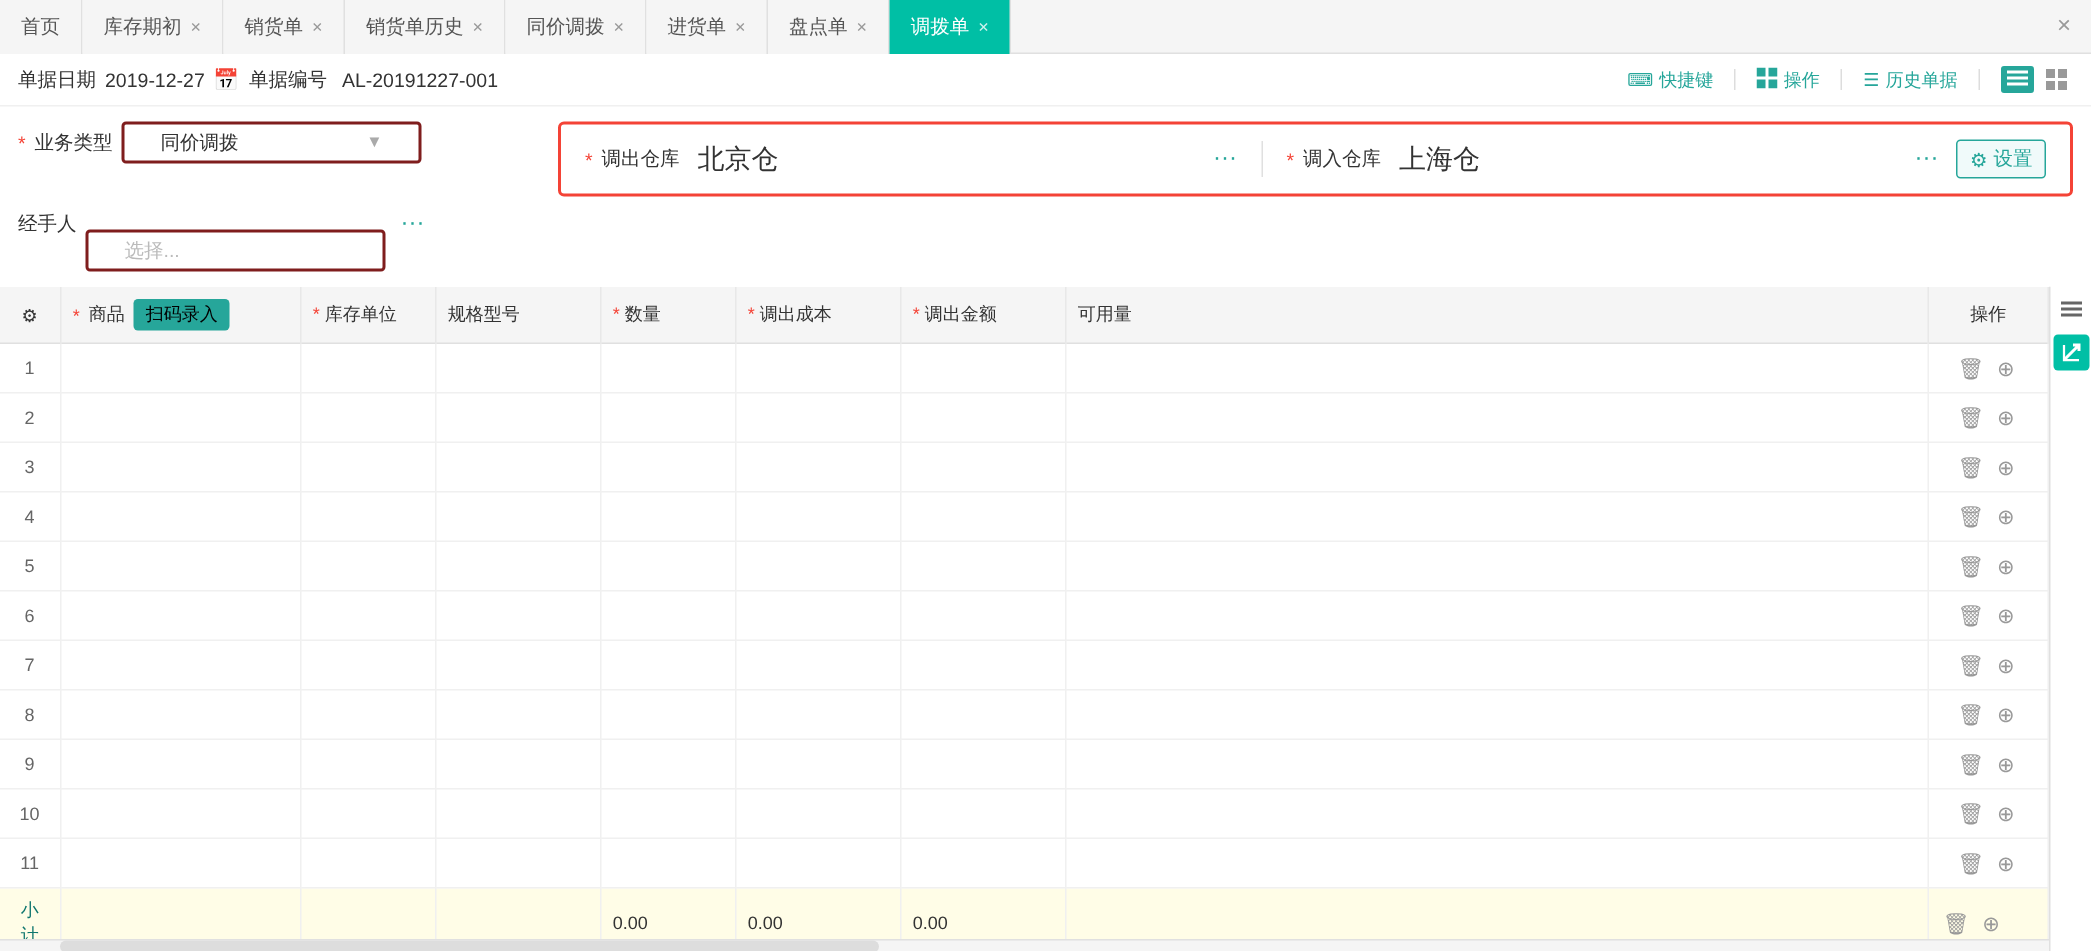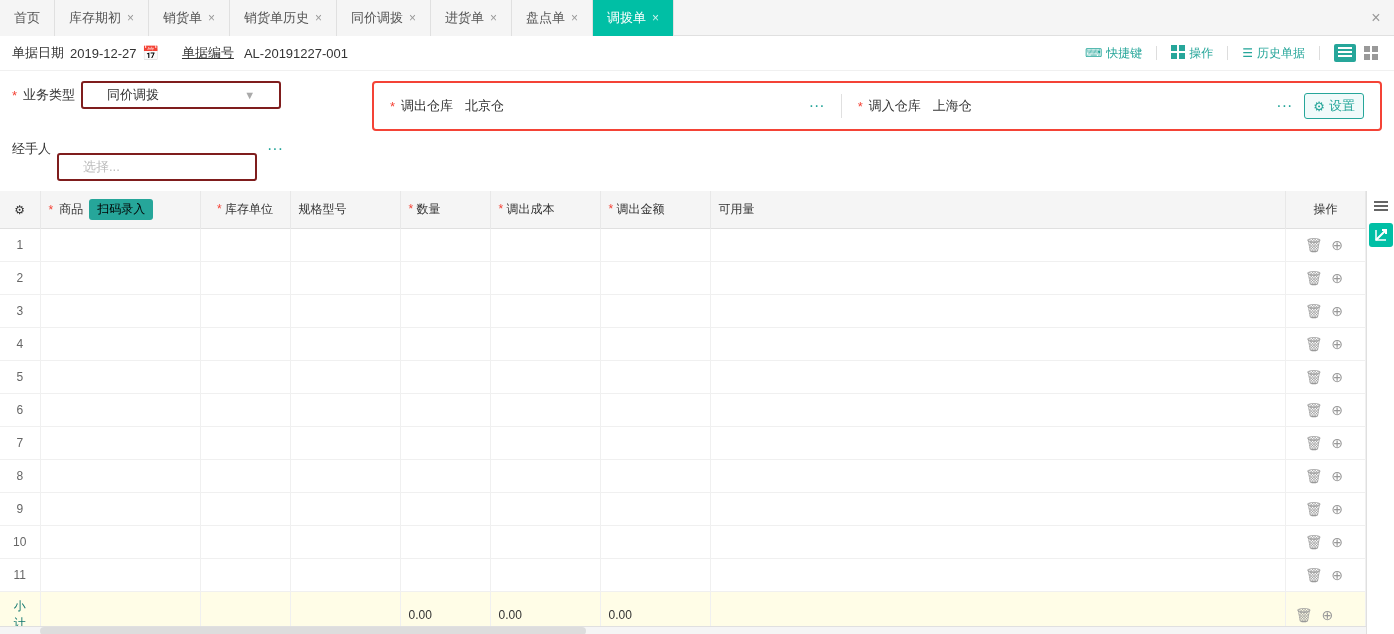--- a/index.html
+++ b/index.html
@@ -113,21 +113,21 @@
     .field-label {
       color: #333;
       white-space: nowrap;
       font-size: 13px;
     }
     .required-star {
       color: #f44336;
     }
     .field-value {
       color: #333;
-      font-size: 13px;
+      font-size: 18px;
     }
     .field-select {
       display: flex;
       align-items: center;
       gap: 4px;
       min-width: 160px;
       border: 2px solid #7f1d1d;
       border-radius: 3px;
       padding: 3px 24px;
       background: #fff;
@@ -339,21 +339,21 @@
     <div class="tab-close-btn">×</div>
   </div>
 
   <div class="main-content">
 
     <div class="toolbar">
       <div class="toolbar-left">
         <span>单据日期</span>
         <span style="color:#333;">2019-12-27</span>
         <span class="icon-cal">📅</span>
-        <span style="margin-left:16px;text-decoration:underline;">单据编号</span>
+        <span style="">单据编号</span>
         <span style="margin-left:4px;">AL-20191227-001</span>
       </div>
       <div class="toolbar-right">
         <div class="toolbar-right-item">
           <span style="color:#26a69a;">⌨</span>
           <span>快捷键</span>
         </div>
         <div class="toolbar-right-divider"></div>
         <div class="toolbar-right-item">
           <span>
@@ -443,21 +443,21 @@
                 <th style="width:40px;text-align:center;">
                   <span>⚙</span>
                 </th>
                 <th style="width:160px;">
                   <div class="th-product">
                     <span class="required-star">*</span>
                     <span>商品</span>
                     <span class="scan-btn">扫码录入</span>
                   </div>
                 </th>
-                <th style="width:90px;text-align:center;">
+                <th style="width:90px;">
                   <span class="required-star">*</span>
                   <span>库存单位</span>
                 </th>
                 <th style="width:110px;">
                   <span>规格型号</span>
                 </th>
                 <th style="width:90px;">
                   <span class="required-star">*</span>
                   <span>数量</span>
                 </th>

